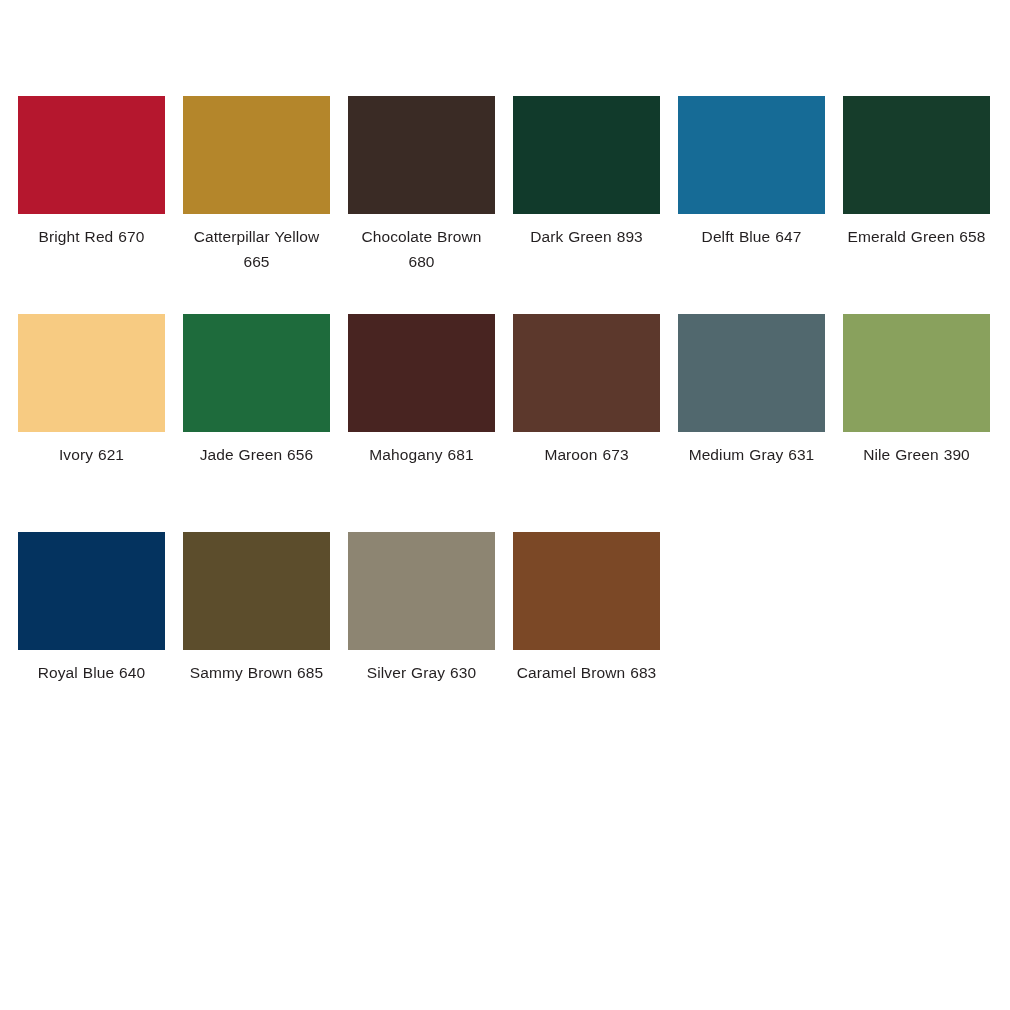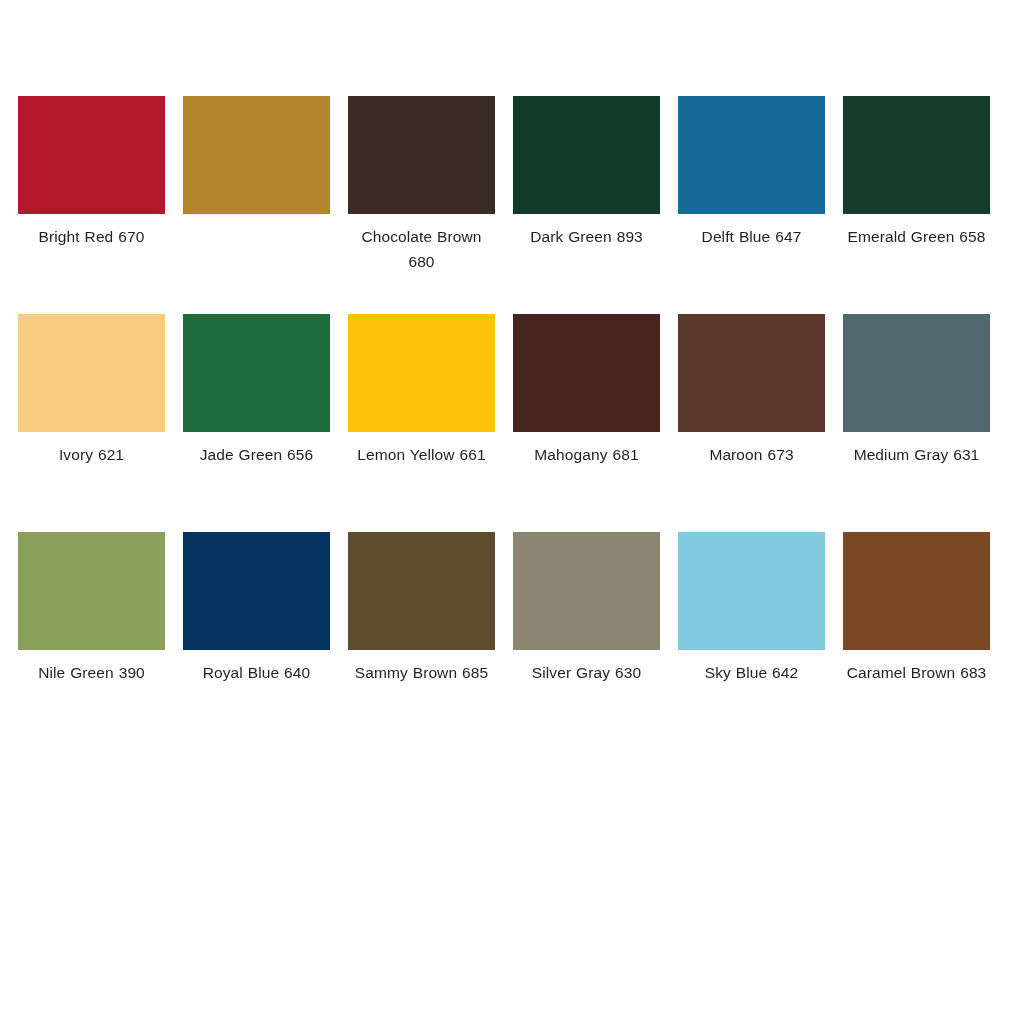--- a/index.html
+++ b/index.html
@@ -57,20 +57,21 @@
 </head>
 <body>
 
 <main id="swatch-grid">
     <div class="swatch-cell">
       <span class="swatch-chip" style="background-color: rgb(181, 23, 46);"></span>
       <span class="swatch-label">Bright Red 670</span>
     </div>
     <div class="swatch-cell">
       <span class="swatch-chip" style="background-color: rgb(180, 134, 43);"></span>
+      <span class="swatch-label">Catterpillar Yellow 665</span>
     </div>
     <div class="swatch-cell">
       <span class="swatch-chip" style="background-color: rgb(58, 43, 37);"></span>
       <span class="swatch-label">Chocolate Brown 680</span>
     </div>
     <div class="swatch-cell">
       <span class="swatch-chip" style="background-color: rgb(17, 58, 43);"></span>
       <span class="swatch-label">Dark Green 893</span>
     </div>
     <div class="swatch-cell">
@@ -81,24 +82,20 @@
       <span class="swatch-chip" style="background-color: rgb(22, 61, 43);"></span>
       <span class="swatch-label">Emerald Green 658</span>
     </div>
     <div class="swatch-cell">
       <span class="swatch-chip" style="background-color: rgb(247, 203, 130);"></span>
       <span class="swatch-label">Ivory 621</span>
     </div>
     <div class="swatch-cell">
       <span class="swatch-chip" style="background-color: rgb(30, 107, 60);"></span>
       <span class="swatch-label">Jade Green 656</span>
-    </div>
-    <div class="swatch-cell">
-      <span class="swatch-chip" style="background-color: rgb(252, 196, 11);"></span>
-      <span class="swatch-label">Lemon Yellow 661</span>
     </div>
     <div class="swatch-cell">
       <span class="swatch-chip" style="background-color: rgb(72, 36, 33);"></span>
       <span class="swatch-label">Mahogany 681</span>
     </div>
     <div class="swatch-cell">
       <span class="swatch-chip" style="background-color: rgb(92, 56, 44);"></span>
       <span class="swatch-label">Maroon 673</span>
     </div>
     <div class="swatch-cell">
@@ -115,20 +112,16 @@
     </div>
     <div class="swatch-cell">
       <span class="swatch-chip" style="background-color: rgb(92, 77, 44);"></span>
       <span class="swatch-label">Sammy Brown 685</span>
     </div>
     <div class="swatch-cell">
       <span class="swatch-chip" style="background-color: rgb(141, 133, 114);"></span>
       <span class="swatch-label">Silver Gray 630</span>
     </div>
     <div class="swatch-cell">
-      <span class="swatch-chip" style="background-color: rgb(130, 201, 221);"></span>
-      <span class="swatch-label">Sky Blue 642</span>
-    </div>
-    <div class="swatch-cell">
       <span class="swatch-chip" style="background-color: rgb(123, 72, 38);"></span>
       <span class="swatch-label">Caramel Brown 683</span>
     </div>
   </main>
 
 </body></html>

